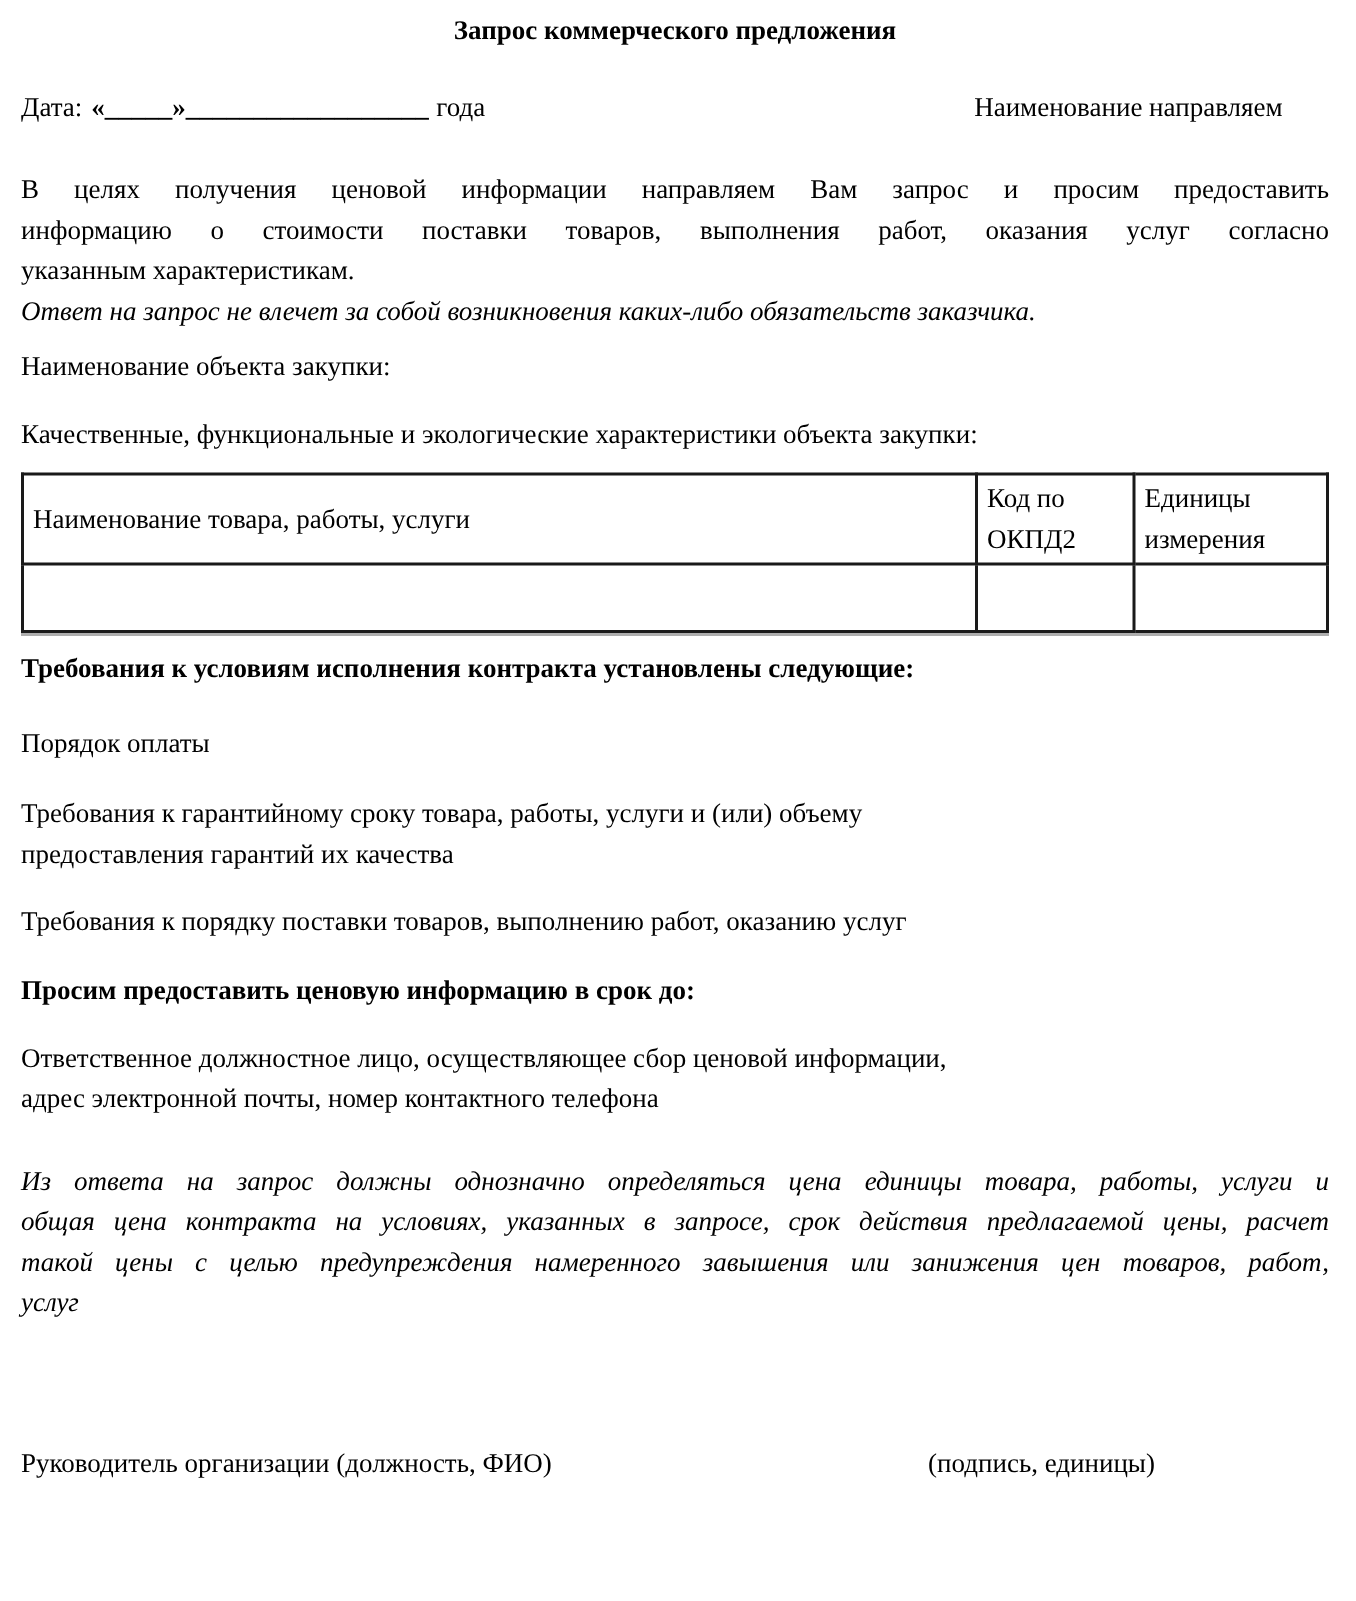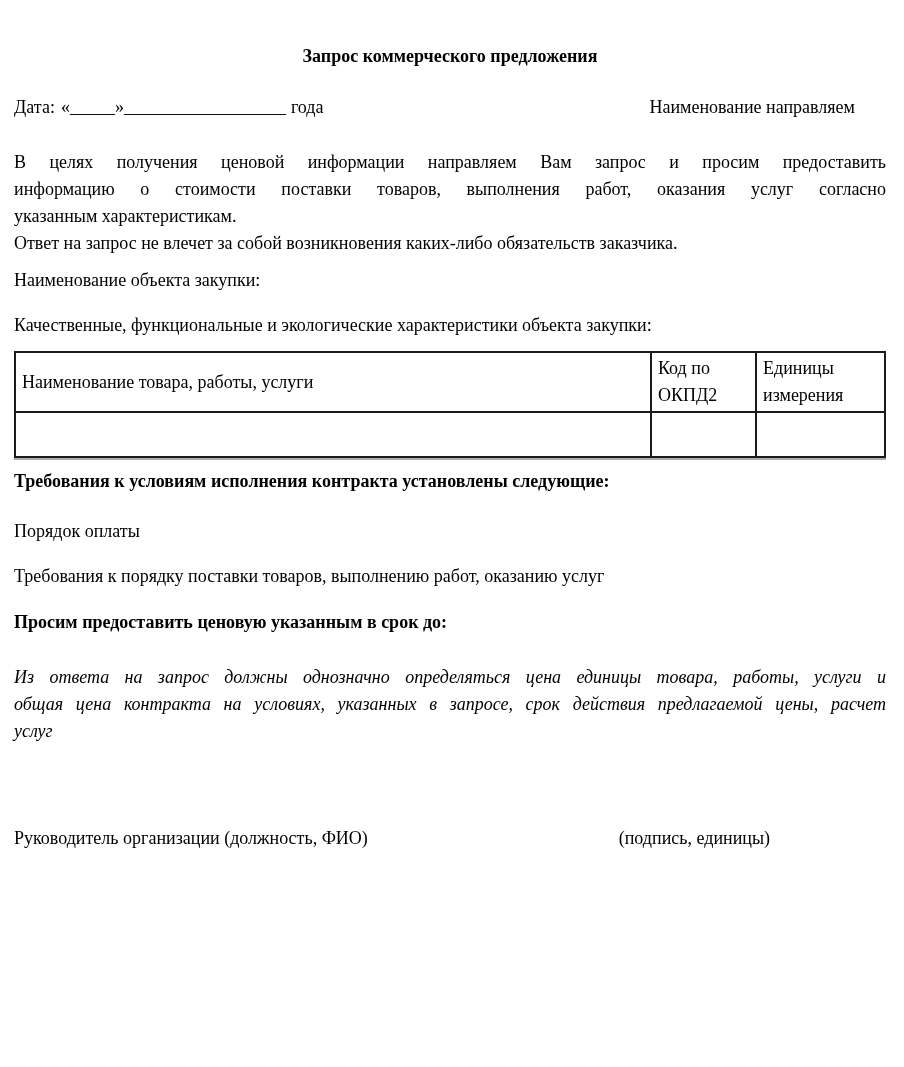--- a/index.html
+++ b/index.html
@@ -4,35 +4,35 @@
 <style>
   html, body { margin: 0; padding: 0; background: #ffffff; }
   body {
     width: 904px; height: 1067px;
     color: #000;
     font-family: "Liberation Serif", "DejaVu Serif", serif;
     font-size: 18px;
     line-height: 27px;
     overflow: hidden;
   }
-  .page { box-sizing: border-box; width: 904px; padding: 7px 18px 0 14px; margin-top: 36px; }
+  .page { box-sizing: border-box; width: 904px; padding: 7px 18px 0 14px; }
   p, h1, div { margin: 0; padding: 0; }
 
   .title { font-size: 18px; font-weight: bold; text-align: center; }
 
   .date-row { display: flex; align-items: baseline; margin-top: 24px; }
-  .date-blank { margin-left: 6px; white-space: pre; }
+  .date-blank { margin-left: 6px; white-space: pre; font-weight: bold; }
   .date-suffix { margin-left: 5px; }
   .org-label { margin-left: auto; margin-right: 31px; }
 
   .salutation { text-align: center; margin-top: 32px; }
 
   .intro-block { margin-top: 28px; }
   .jline { text-align: justify; text-align-last: justify; }
-  .disclaimer { }
+  .disclaimer { font-style: italic; }
   .italic { font-style: italic; }
 
   .object-label { margin-top: 10px; }
   .characteristics-label { margin-top: 18px; }
 
   table.items {
     margin-top: 12px;
     width: 100%;
     border-collapse: collapse;
     table-layout: fixed;
@@ -103,29 +103,34 @@
         <td class="col-okpd2"></td>
         <td class="col-units"></td>
       </tr>
     </tbody>
   </table>
 
   <p class="req-heading">Требования к условиям исполнения контракта установлены следующие:</p>
 
   <p class="payment-label">Порядок оплаты</p>
 
+  <p class="warranty-label">Требования к гарантийному сроку товара, работы, услуги и (или) объему
+предоставления гарантий их качества</p>
 
   <p class="delivery-label">Требования к порядку поставки товаров, выполнению работ, оказанию услуг</p>
 
-  <p class="deadline-heading">Просим предоставить ценовую указанным в срок до:</p>
+  <p class="deadline-heading">Просим предоставить ценовую информацию в срок до:</p>
 
+  <p class="contact-label">Ответственное должностное лицо, осуществляющее сбор ценовой информации,
+адрес электронной почты, номер контактного телефона</p>
 
   <div class="final-block italic">
     <div class="jline">Из ответа на запрос должны однозначно определяться цена единицы товара, работы, услуги и</div>
     <div class="jline">общая цена контракта на условиях, указанных в запросе, срок действия предлагаемой цены, расчет</div>
+    <div class="jline">такой цены с целью предупреждения намеренного завышения или занижения цен товаров, работ,</div>
     <div>услуг</div>
   </div>
 
   <div class="sig-row">
     <span>Руководитель организации (должность, ФИО)</span>
     <span class="sig-right">(подпись, единицы)</span>
   </div>
 
 </div>
 

